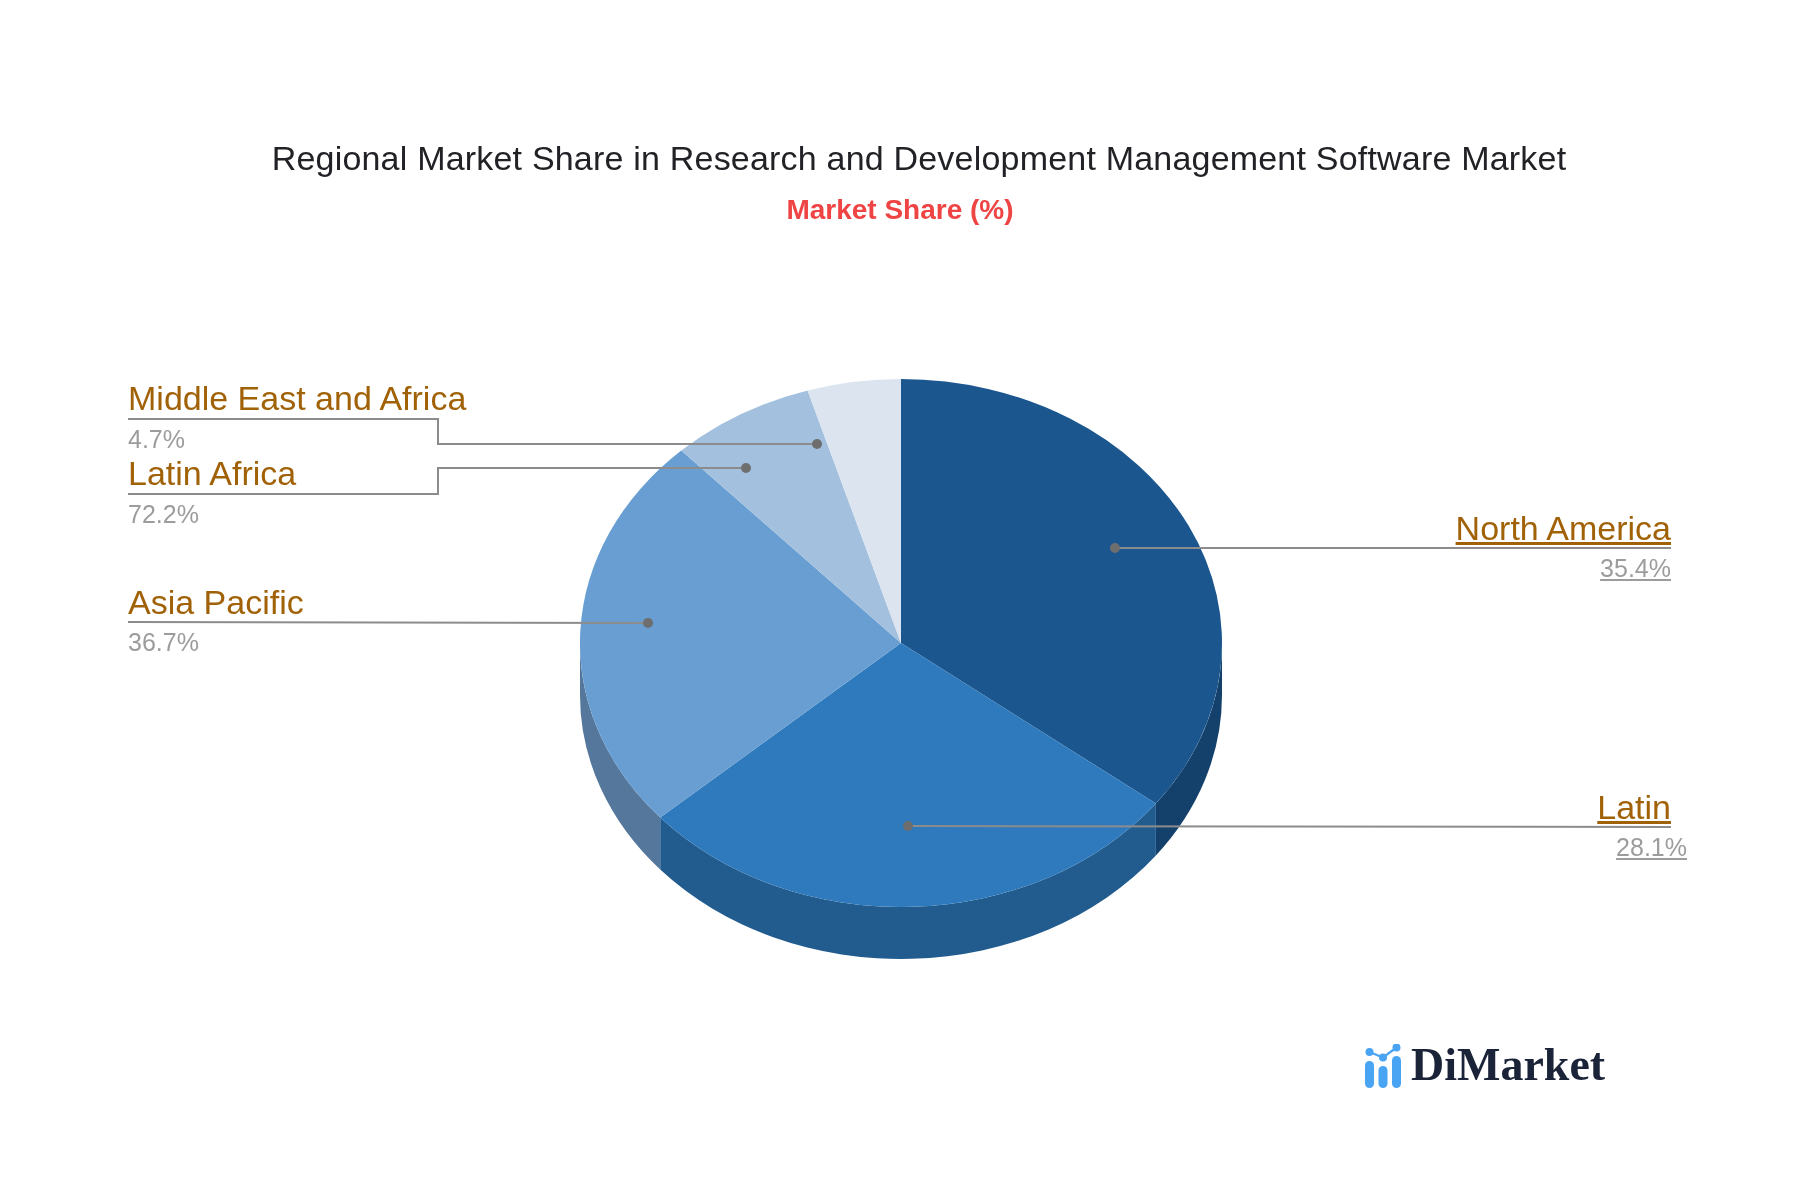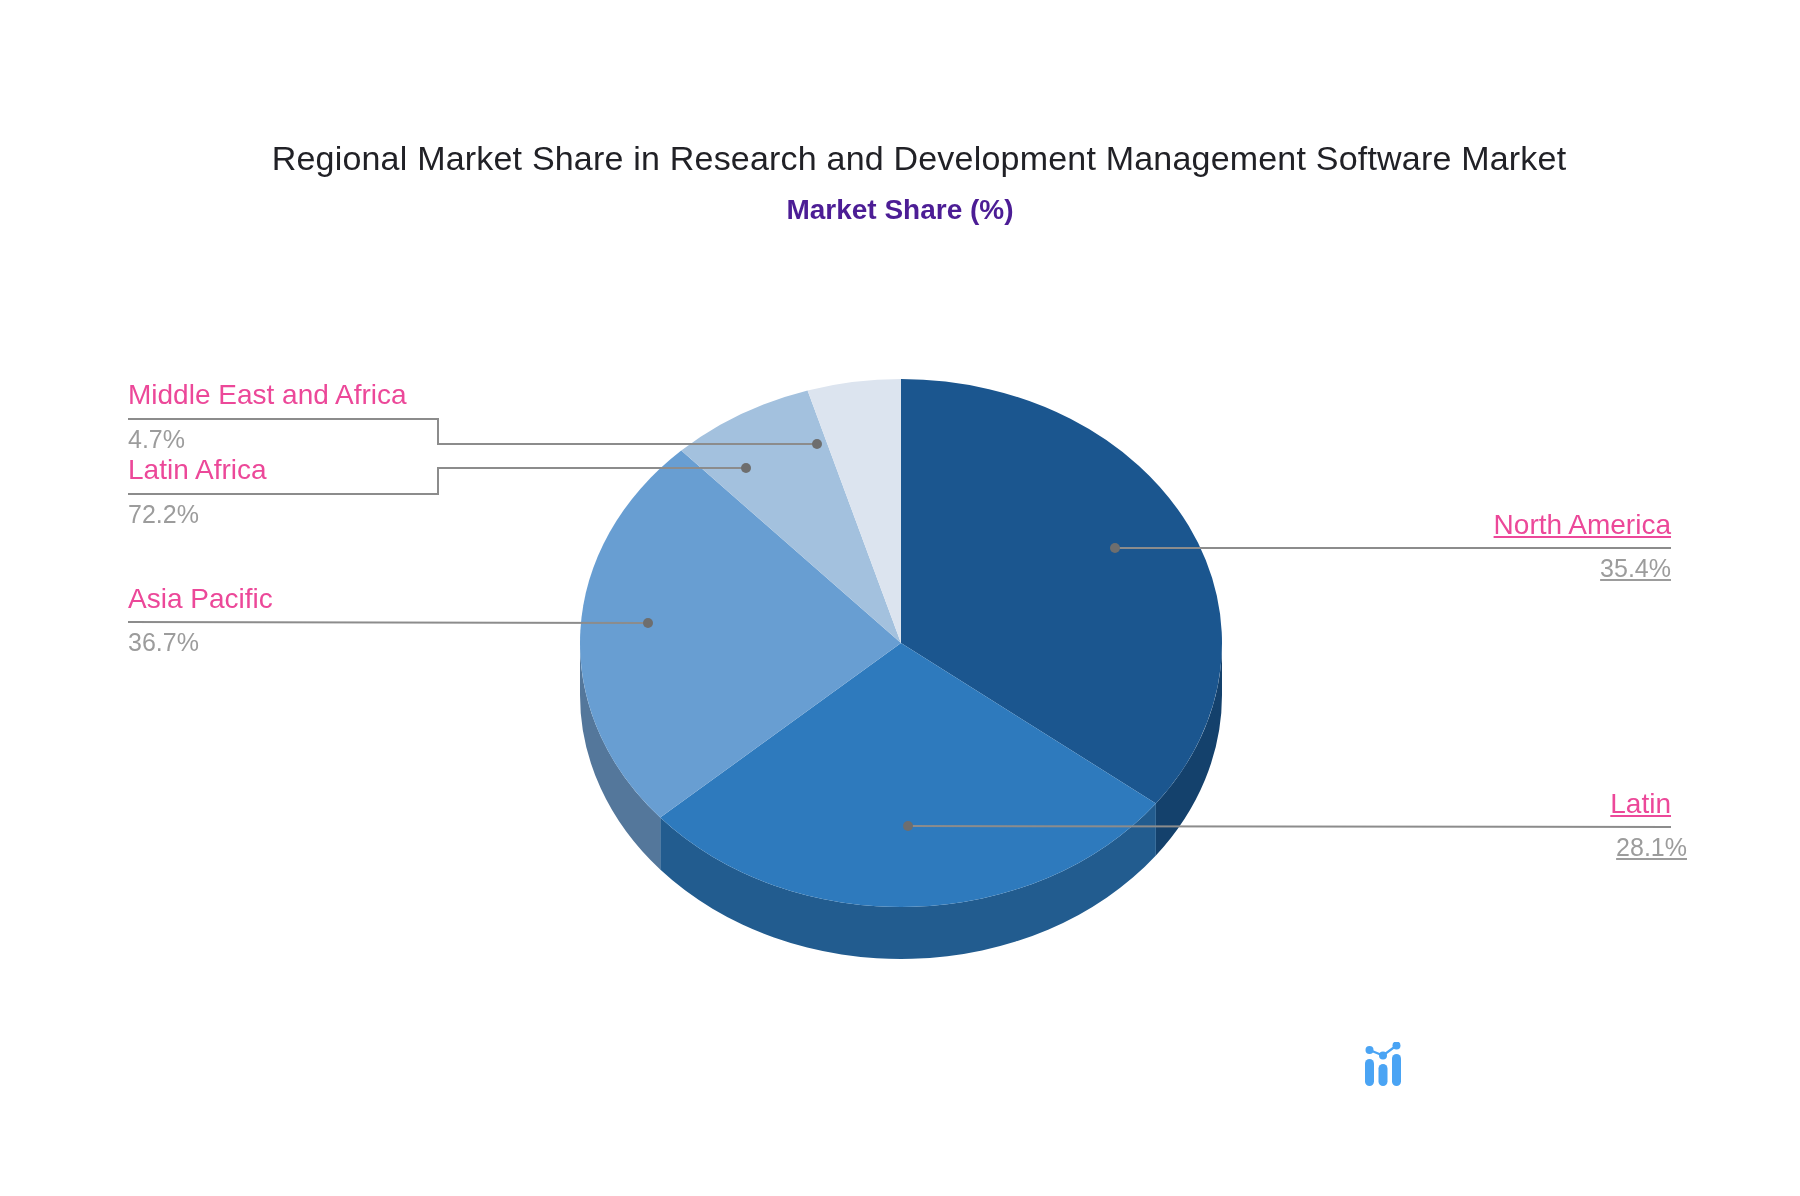--- a/index.html
+++ b/index.html
@@ -6,24 +6,24 @@
   body{
     width:1800px;height:1196px;background:#ffffff;position:relative;overflow:hidden;
     font-family:"Liberation Sans",sans-serif;
   }
   .chart-title{
     position:absolute;top:139px;left:0;width:100%;text-align:center;
     font-size:34px;font-weight:400;color:#212126;letter-spacing:.2px;padding-left:19px;
   }
   .chart-subtitle{
     position:absolute;top:194px;left:0;width:100%;text-align:center;
-    font-size:28px;font-weight:700;color:#4c1d95;
+    font-size:28px;font-weight:700;color:#ef4444;
   }
   #pie-svg{position:absolute;left:0;top:0;}
-  .slice-label{position:absolute;font-size:28px;line-height:1;color:#ec4899;white-space:nowrap;}
+  .slice-label{position:absolute;font-size:34px;line-height:1;color:#a16207;white-space:nowrap;}
   .slice-value{position:absolute;font-size:25px;line-height:1;color:#9c9c9c;white-space:nowrap;}
   .align-right{text-align:right;text-decoration:underline;}
   .logo{position:absolute;left:1363px;top:1042px;display:flex;align-items:flex-end;gap:10px;}
   .logo-text{
     font-family:"Liberation Serif","DejaVu Serif",serif;
     font-size:46px;font-weight:700;color:#1a2337;line-height:1;
   }
 </style>
 </head>
 <body>
@@ -70,13 +70,14 @@
 <div class="logo">
   <svg width="38" height="44" viewBox="0 0 38 44">
     <rect x="2" y="17" width="9" height="27" rx="4.5" fill="#4aa4f4"></rect>
     <rect x="15.5" y="22" width="9" height="22" rx="4.5" fill="#4aa4f4"></rect>
     <rect x="29" y="12" width="9" height="32" rx="4.5" fill="#4aa4f4"></rect>
     <polyline points="6.5,8 20,13.5 33.5,3.5" fill="none" stroke="#4aa4f4" stroke-width="2.2"></polyline>
     <circle cx="6.5" cy="8" r="4" fill="#4aa4f4"></circle>
     <circle cx="20" cy="13.5" r="4" fill="#4aa4f4"></circle>
     <circle cx="33.5" cy="3.5" r="4" fill="#4aa4f4"></circle>
   </svg>
+  <div class="logo-text">DiMarket</div>
 </div>
 
 </body></html>

